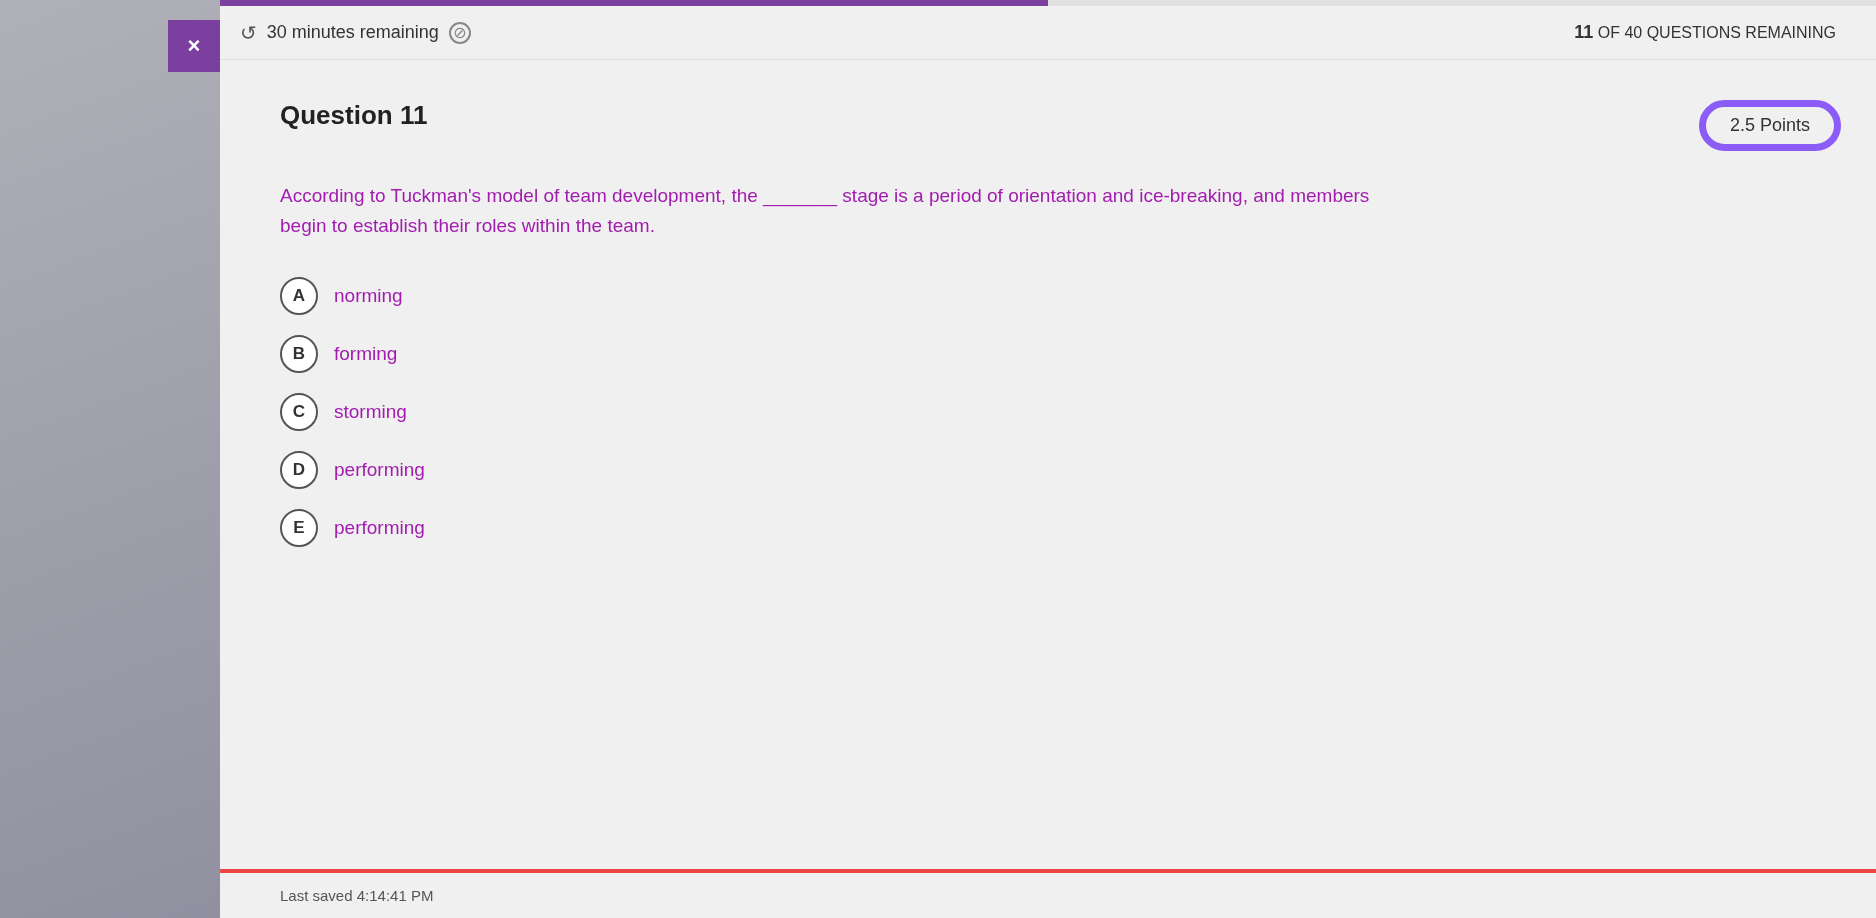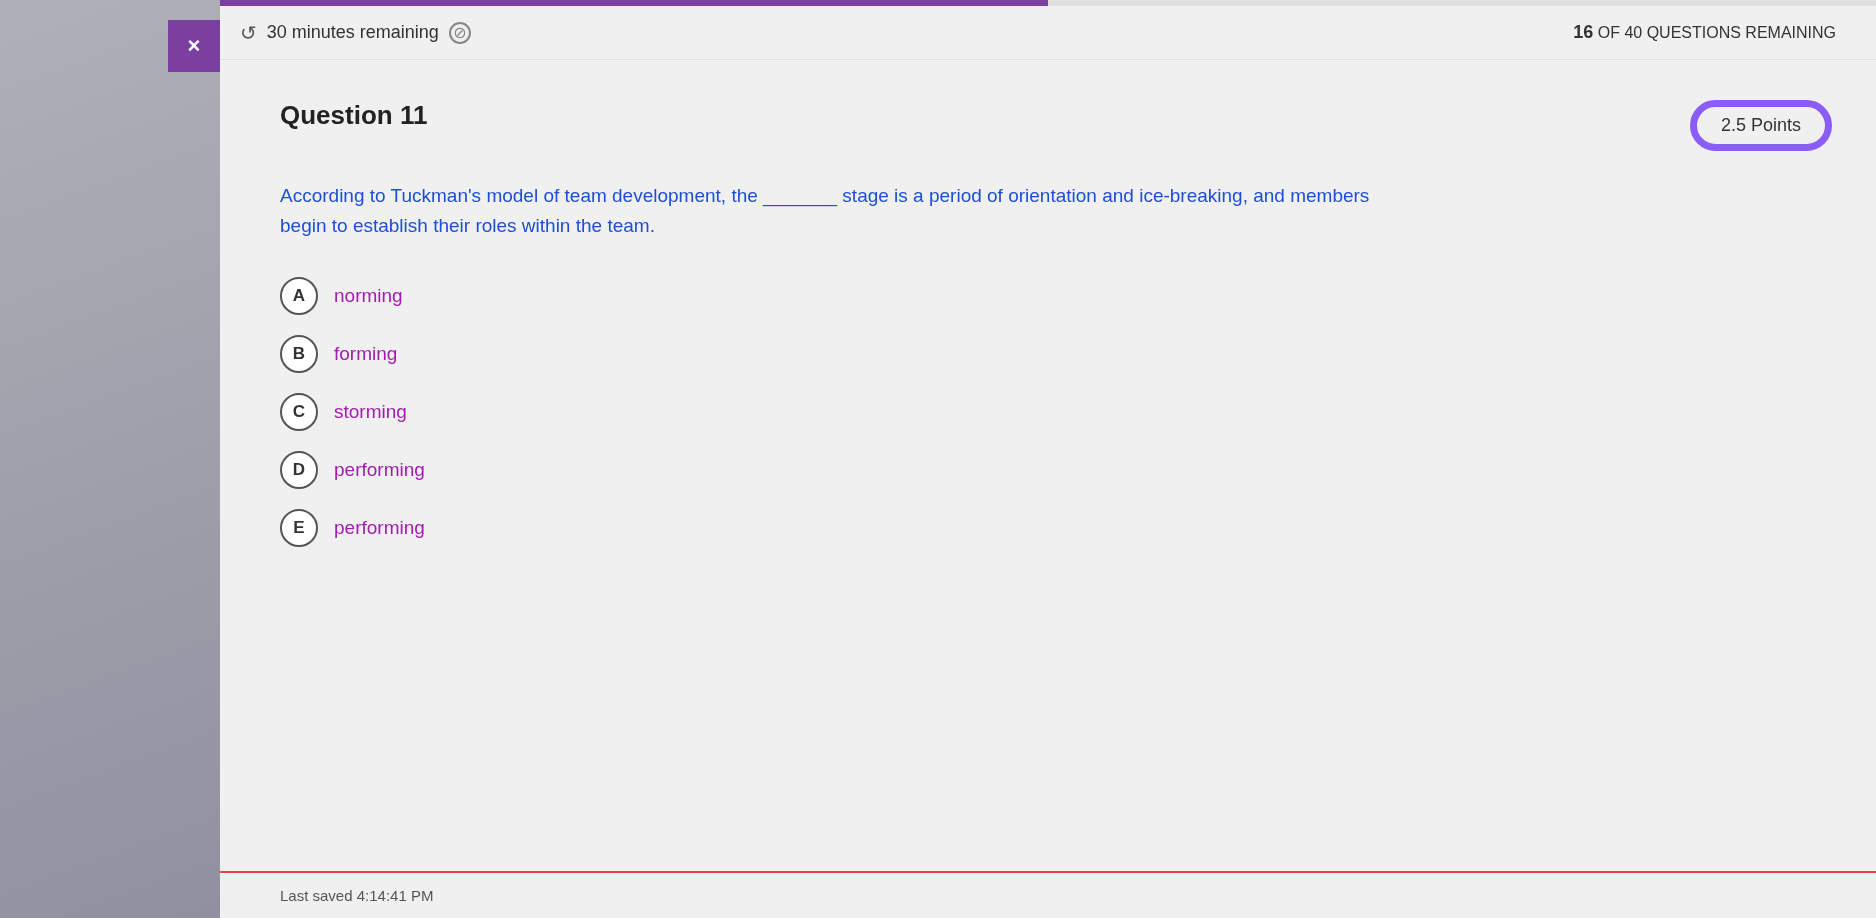--- a/index.html
+++ b/index.html
@@ -118,21 +118,21 @@
     }
 
     .questions-remaining span {
       font-weight: 900;
       font-size: 18px;
     }
 
     
     .question-area {
       flex: 1;
-      padding: 40px 44px 20px 60px;
+      padding: 40px 35px 20px 60px;
       overflow-y: auto;
       position: relative;
     }
 
     .question-header {
       display: flex;
       justify-content: space-between;
       align-items: flex-start;
       margin-bottom: 30px;
     }
@@ -147,21 +147,21 @@
       border: 7px solid #8b5cf6;
       border-radius: 30px;
       padding: 8px 24px;
       font-size: 18px;
       color: #333;
       font-weight: normal;
     }
 
     .question-text {
       font-size: 19px;
-      color: #1d4ed8;
+      color: #a21caf;
       line-height: 1.6;
       margin-bottom: 35px;
       max-width: 1100px;
     }
 
     
     .options-list {
       display: flex;
       flex-direction: column;
       gap: 20px;
@@ -190,21 +190,21 @@
     }
 
     .option-label {
       font-size: 19px;
       color: #a21caf;
     }
 
     
     .bottom-bar {
       padding: 14px 60px;
-      border-top: 2px solid #ef4444;
+      border-top: 4px solid #ef4444;
       font-size: 15px;
       color: #555;
     }
   </style>
 </head>
 <body>
 
 <div class="left-sidebar">
   <div class="close-button">
     <span>×</span>
@@ -217,21 +217,21 @@
     <div class="progress-bar-container">
       <div class="progress-bar-fill"></div>
     </div>
 
     <div class="timer-section">
       <span class="timer-icon">↺</span>
       <span>30 minutes remaining</span>
       <div class="pause-icon">⊘</div>
     </div>
 
-    <div class="questions-remaining"><span style="font-weight:900;font-size:18px;">16</span><span style="font-weight:normal;font-size:16px;"> OF 40 QUESTIONS REMAINING</span></div>
+    <div class="questions-remaining"><span style="font-weight:900;font-size:18px;">11</span><span style="font-weight:normal;font-size:16px;"> OF 40 QUESTIONS REMAINING</span></div>
   </div>
 
   <div class="question-area">
 
     <div class="question-header">
       <h2 class="question-title">Question 11</h2>
       <div class="points-badge">2.5 Points</div>
     </div>
 
     <p class="question-text">According to Tuckman's model of team development, the _______ stage is a period of orientation and ice-breaking, and members begin to establish their roles within the team.</p>

